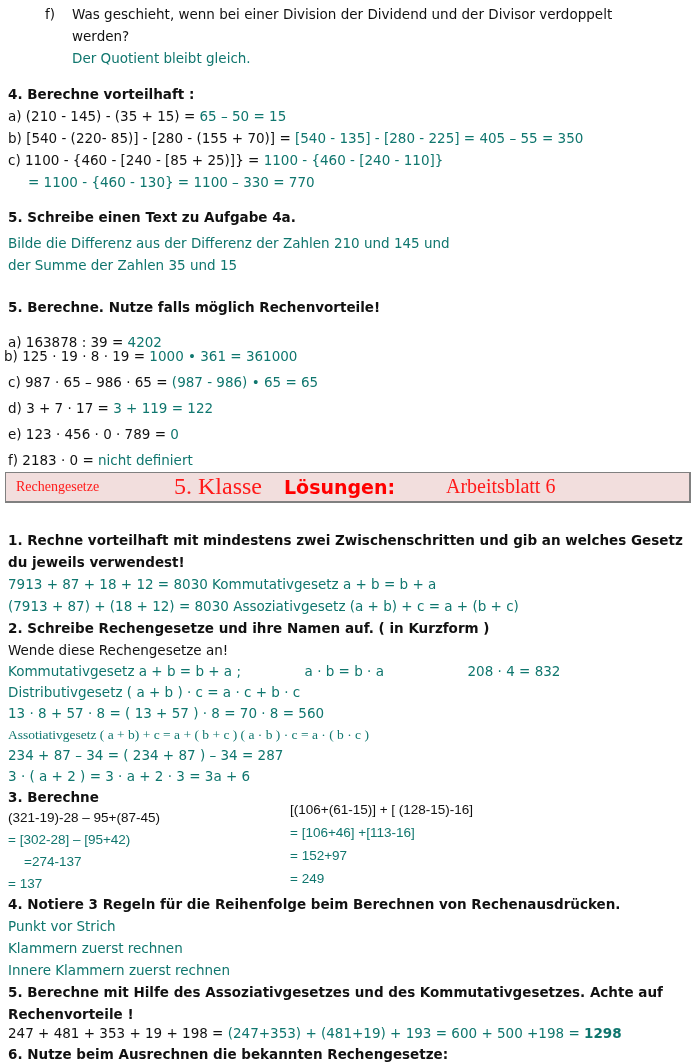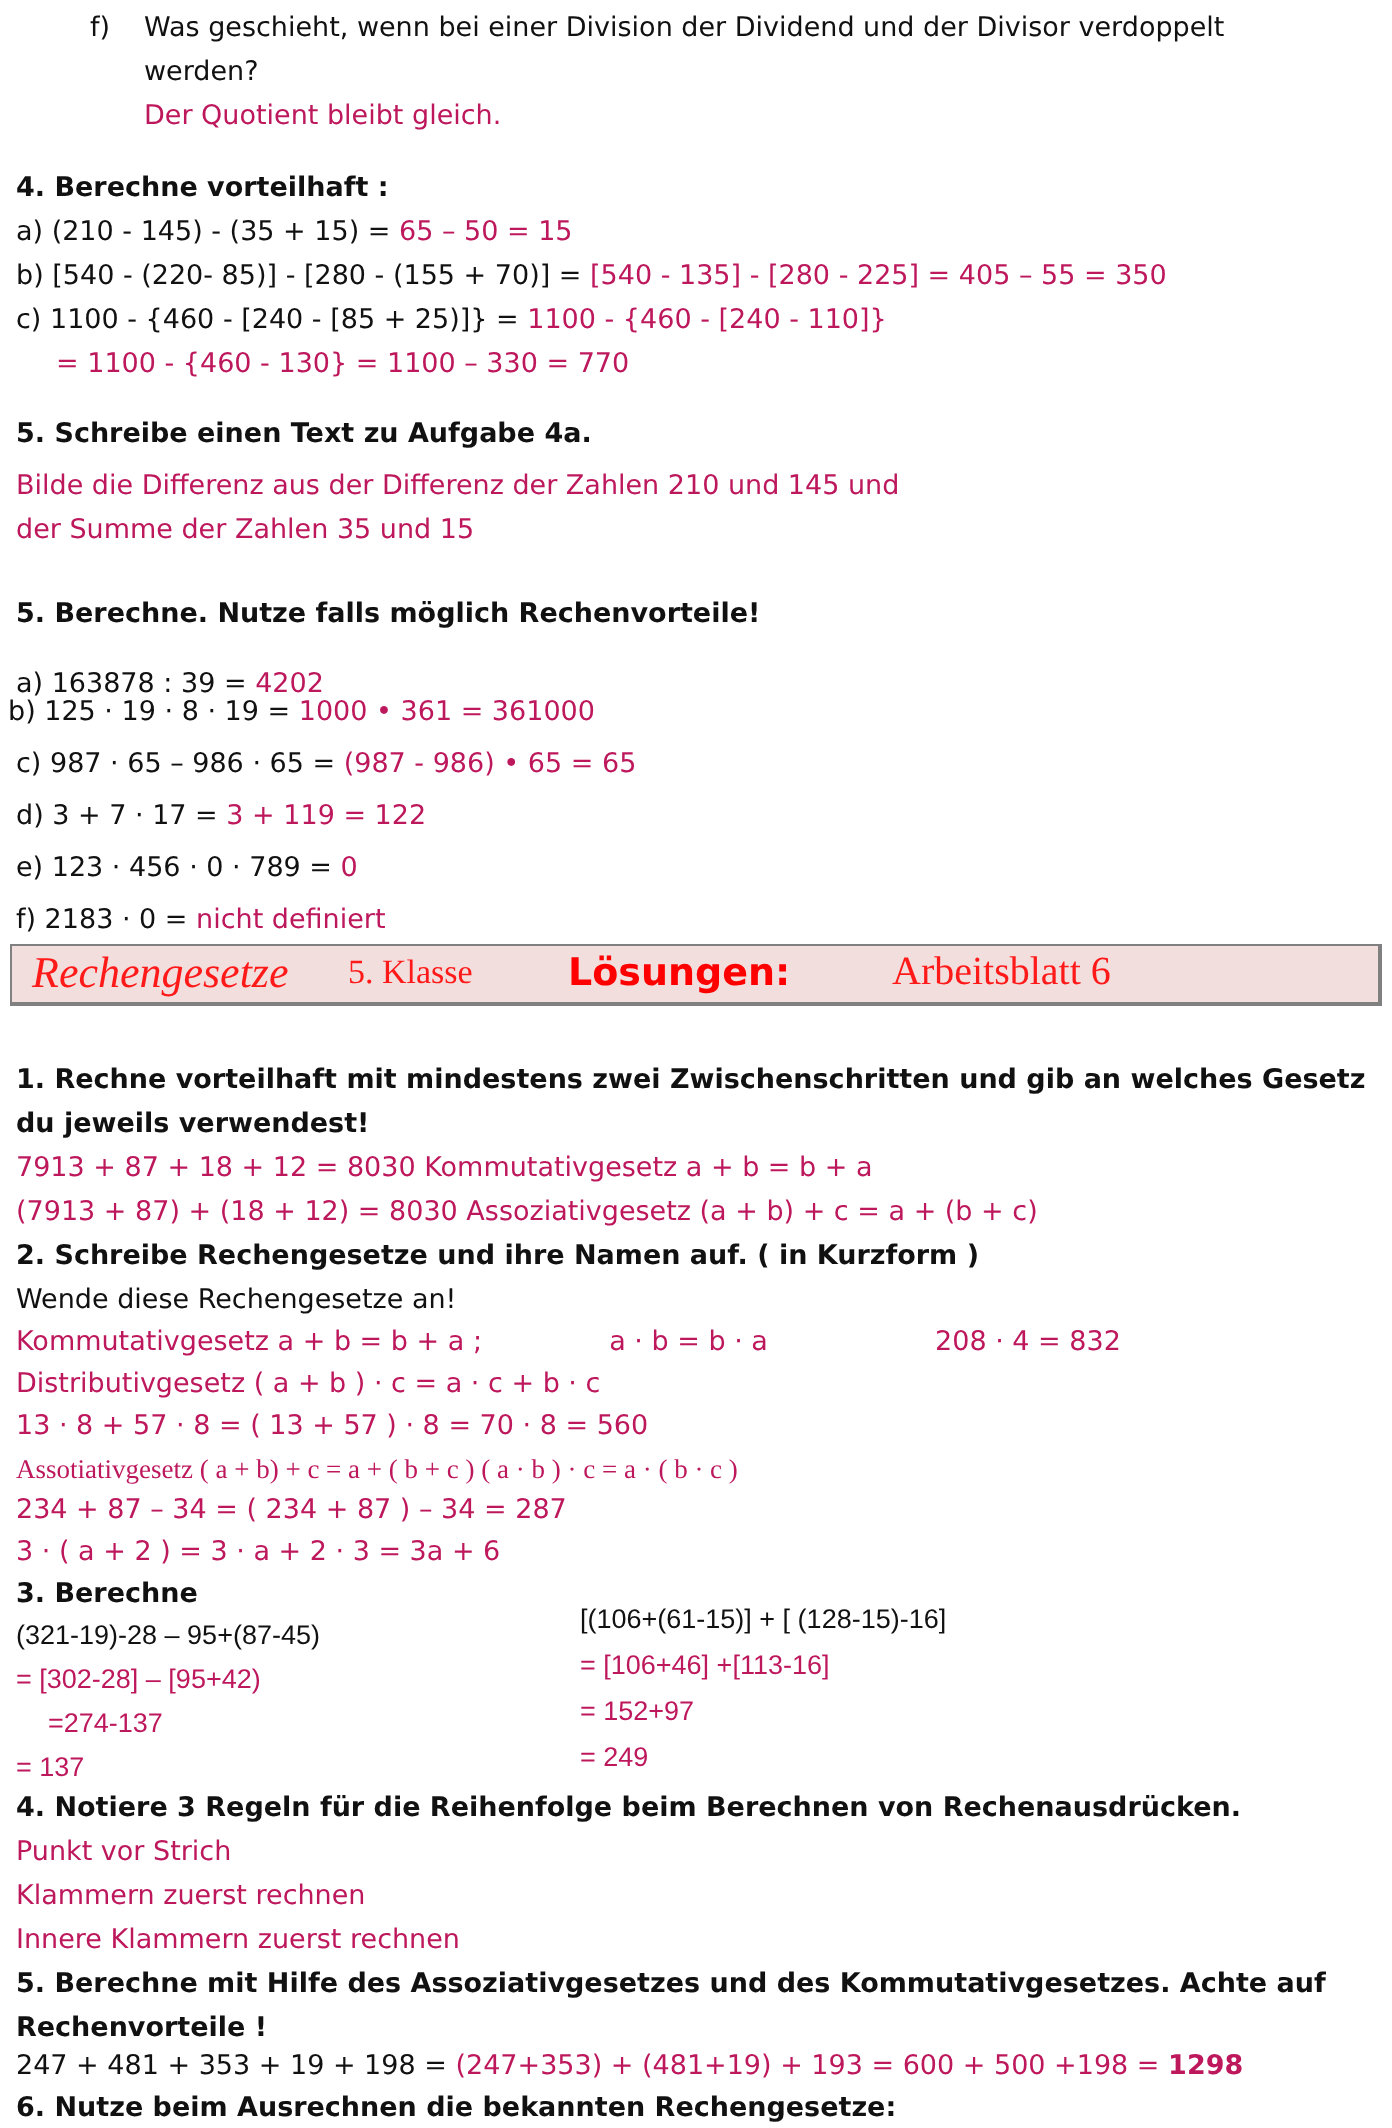--- a/index.html
+++ b/index.html
@@ -24,21 +24,21 @@
   }
 
   
   .row {
     position: absolute;
     left: 0;
     white-space: nowrap;
     line-height: 1;
   }
   .blk  { color: #111111; }
-  .red  { color: #be185d; }
+  .red  { color: #0f766e; }
   .bold { font-weight: bold; }
 
   
   .fA { font-family: "DejaVu Sans", sans-serif; }            
   .fB { font-family: "Liberation Sans", sans-serif; }
 
   
   #top-block .row { font-size: 13.5px; }
 
   .indent-f-label { left: 45px; }
@@ -57,22 +57,22 @@
     border-right-width: 2px;
     border-bottom-width: 2px;
   }
   .banner span {
     position: absolute;
     top: 50%;
     transform: translateY(-52%);
     color: #ff1a1a;
     white-space: nowrap;
   }
-  .banner .b-title   { left: 10px;  font-size: 22px; font-family: "Liberation Serif", serif; font-style: italic; }
-  .banner .b-klasse  { left: 168px; font-size: 17px; font-family: "Liberation Serif", serif; }
+  .banner .b-title   { left: 10px;  font-size: 14px; font-family: "Liberation Serif", serif; }
+  .banner .b-klasse  { left: 168px; font-size: 24px; font-family: "Liberation Serif", serif; }
   .banner .b-loes    { left: 278px; font-size: 19px; font-weight: bold;
                        font-family: "DejaVu Sans", sans-serif; color: #ff0000; }
   .banner .b-sheet   { left: 440px; font-size: 20px; font-family: "Liberation Serif", serif; }
 
   
   #bottom-block .row { font-size: 13.5px; }
   .col2 { left: 290px !important; }
 </style>
 </head>
 <body>

